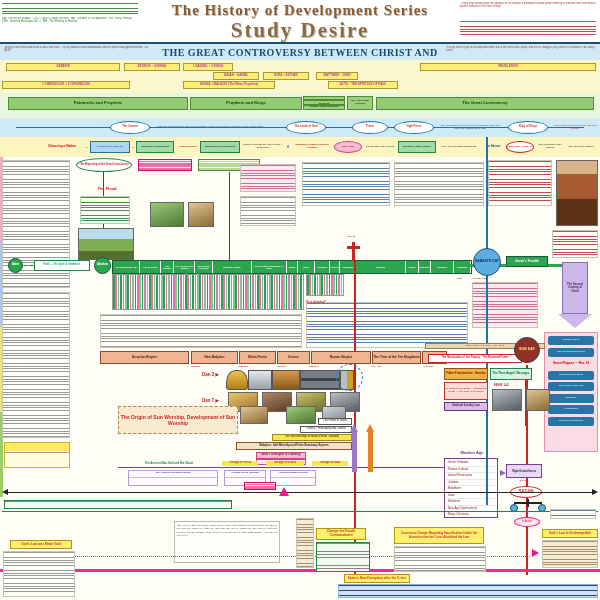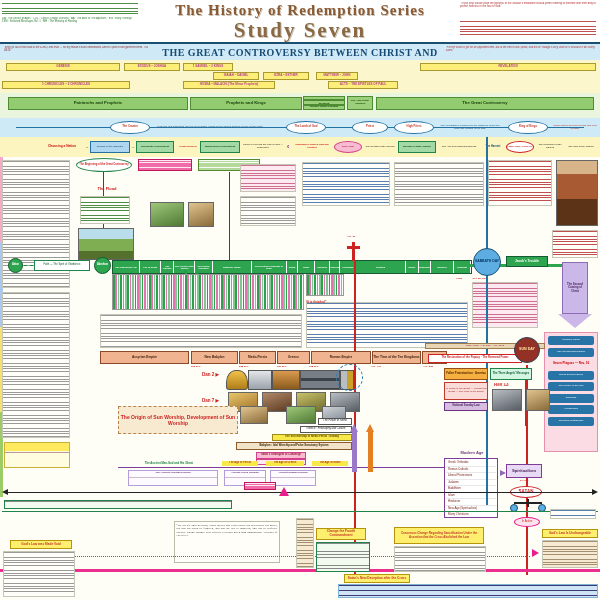--- a/index.html
+++ b/index.html
@@ -172,22 +172,22 @@
   .tri-right-dk{border-top:3px solid transparent;border-bottom:3px solid transparent;border-left:6px solid #222;background:none;}
 </style>
 </head>
 <body>
 
 <div class="canvas">
 
   <div id="hdr" class="band">
     <div class="bx patbox pat-green" style="left:2px;top:3px;width:136px;height:12px;border:none;background-color:transparent"></div>
     <div class="hnote green" style="left:2px;top:17px;width:136px;height:22px">DA : The Desire of Ages · COL : Christ's Object Lessons · AA : The Acts of The Apostles · EW : Early Writings · 1SM : Selected Messages Vol. 1 · MH : The Ministry of Healing</div>
-    <div class="t1">The History of Redemption Series</div>
-    <div class="t2">Study Seven</div>
+    <div class="t1">The History of Development Series</div>
+    <div class="t2">Study Desire</div>
     <div class="hnote red" style="left:460px;top:2px;width:136px;height:17px">“Those who would share the benefits of the Saviour's mediation should permit nothing to interfere with their duty to perfect holiness in the fear of God.”</div>
     <div class="bx patbox pat-red" style="left:460px;top:21px;width:136px;height:15px;border:none;background-color:transparent"></div>
   </div>
 
   <div id="blueband" class="band">
     <div class="verse" style="left:4px;top:2px;width:150px;height:14px">“Seek ye out of the book of the LORD, and read … for my mouth it hath commanded, and his spirit it hath gathered them.”  Isa 34:16</div>
     <div class="subt">THE GREAT CONTROVERSY BETWEEN CHRIST AND SATAN</div>
     <div class="verse" style="left:446px;top:2px;width:150px;height:14px;color:#b03030">“For the vision is yet for an appointed time, but at the end it shall speak, and not lie: though it tarry, wait for it; because it will surely come.”</div>
   </div>
 

